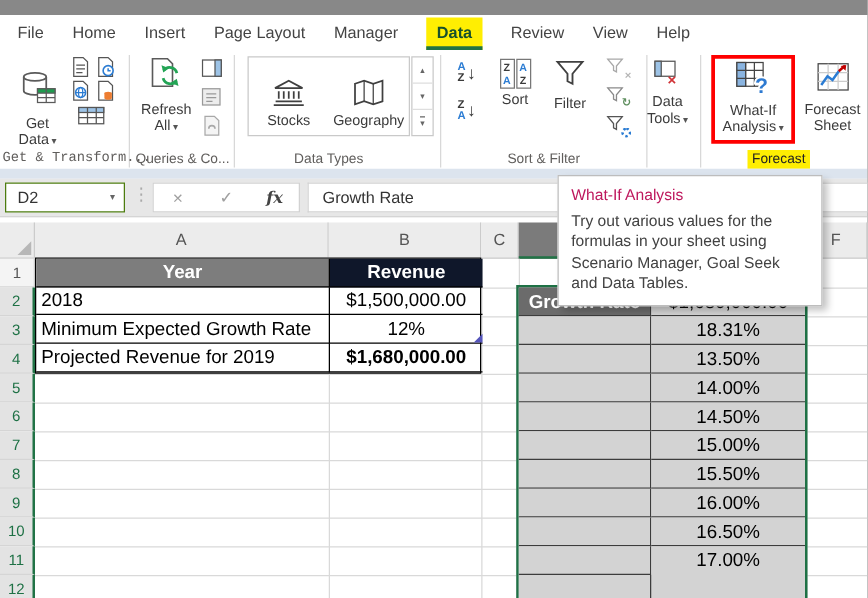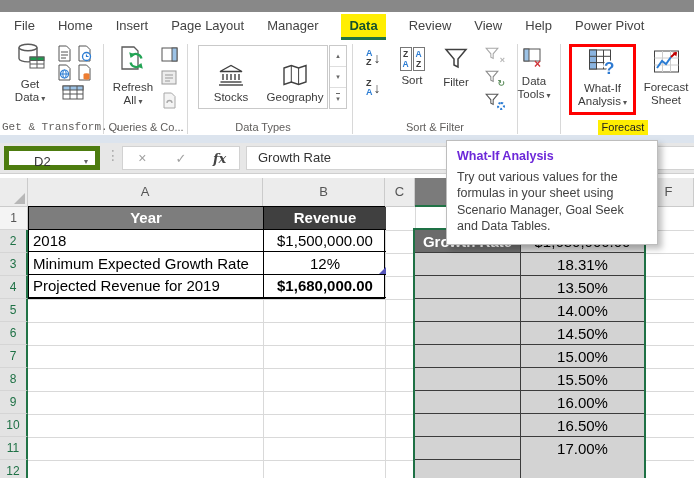--- a/index.html
+++ b/index.html
@@ -56,21 +56,21 @@
     font-weight:bold; color:#777; }
   .gearish { position:absolute; right:-2px; bottom:0; width:8px; height:8px;
     border:2px dotted #2b7cd3; border-radius:50%; background:#fff; }
   .redbox { position:absolute; left:569px; top:4px; width:67px; height:71px;
     border:3px solid #ff0000; }
   
   .blueband { position:absolute; top:123px; left:0; right:0; height:8px; background:#dce4ee; }
   .fbar { position:absolute; top:131px; left:0; right:0; height:31px; background:#e7e7e7;
     border-bottom:1px solid #cfcfcf; }
   .namebox { position:absolute; left:4px; top:3px; width:96px; height:24px; background:#fff;
-    border:5px solid #4d7c0f; font-size:13px; color:#333; line-height:22px; padding-left:25px; }
+    border:1px solid #4d7c0f; font-size:13px; color:#333; line-height:22px; padding-left:9px; }
   .namebox .arrow { position:absolute; right:7px; top:0; font-size:8px; color:#666; }
   .fdots { position:absolute; left:106px; top:4px; font-size:14px; color:#aaa; }
   .fbtns { position:absolute; left:122px; top:3px; width:118px; height:24px; background:#fff;
     border:1px solid #d2d2d2; display:flex; align-items:center; }
   .fbtns span { flex:1; text-align:center; }
   .fx-cancel { color:#a0a0a0; font-size:14px; }
   .fx-enter { color:#a0a0a0; font-size:13px; }
   .fx-fx { color:#444; font-size:13px; font-style:italic;
     font-family:"DejaVu Serif","Liberation Serif",serif; font-weight:bold; }
   .ffield { position:absolute; left:246px; top:3px; right:0; height:24px; background:#fff;
@@ -93,63 +93,62 @@
   .gl { position:absolute; background:#d9d9d9; }
   
   .ltable { position:absolute; left:28px; top:32px; width:357px;
     display:grid; grid-template-columns:235px 122px; border:1px solid #000;
     font-size:15px; color:#000; background:#fff; }
   .ltable > div { height:22.7px; border-right:1px solid #000; border-bottom:1px solid #000;
     display:flex; align-items:center; padding:1px 4px; position:relative; }
   .ltable > div:nth-child(2n) { border-right:none; justify-content:center; }
   .ltable .hd { justify-content:center; font-weight:bold; color:#fff; }
   .ltable .hd.year { background:#7d7d7d; }
-  .ltable .hd.rev { background:#404040; }
+  .ltable .hd.rev { background:#0f172a; }
   .ltable .bold { font-weight:bold; }
   .note-corner { position:absolute; right:0; bottom:0; width:0; height:0;
     border-left:7px solid transparent; border-bottom:7px solid #5555bb; }
   
   .wrap-sel { position:absolute; left:413px; top:54px; width:233px; height:257px;
     border:2px solid #1e7145; background:#d3d3d3; }
   .wtable { display:grid; grid-template-columns:106px 123px; font-size:15px; color:#000; }
   .wtable > div { height:23px; border-bottom:1px solid #3c3c3c; display:flex;
     align-items:center; justify-content:center; background:#d3d3d3; }
   .wtable > div:nth-child(2n+1) { border-right:1px solid #3c3c3c; }
   .wtable > div.last { border-bottom:none; }
   .wtable .hd { background:#6b6b6b; color:#fff; font-weight:bold; }
   .fillhandle { position:absolute; right:-5px; bottom:-5px; width:8px; height:8px;
     background:#1e7145; border:1px solid #fff; }
   
   .tooltip { position:absolute; left:446px; top:128px; width:212px; z-index:20;
     background:#fff; border:1px solid #bdbdbd; box-shadow:4px 4px 6px rgba(0,0,0,.25);
     padding:8px 10px 10px 10px; font-size:12.5px; }
-  .tooltip .tt-title { font-weight:bold; color:#6d28d9; margin-bottom:6px; }
+  .tooltip .tt-title { font-weight:normal; color:#be185d; margin-bottom:6px; }
   .tooltip .tt-body { color:#424242; line-height:1.3; }
 </style>
 </head>
 <body>
 
 <div class="screen">
 
   <div class="tabbar">
     <span class="tab">File</span>
     <span class="tab">Home</span>
     <span class="tab">Insert</span>
     <span class="tab">Page Layout</span>
     <span class="tab">Manager</span>
     <span class="tab active">Data</span>
     <span class="tab">Review</span>
     <span class="tab">View</span>
     <span class="tab">Help</span>
-    <span class="tab">Power Pivot</span>
   </div>
 
   <div class="ribbon">
 
-    <div class="rbtn" style="left:6px; top:2px; width:48px;">
+    <div class="rbtn" style="left:6px; top:16px; width:48px;">
       <span class="ic">
         <svg width="30" height="30" viewBox="0 0 30 30">
           <path d="M4,5.5 v11 c0,1.9 4,3.4 9,3.4 s9,-1.5 9,-3.4 v-11" fill="#fff" stroke="#5a5a5a" stroke-width="1.4"></path>
           <ellipse cx="13" cy="5.5" rx="9" ry="3.2" fill="#fff" stroke="#5a5a5a" stroke-width="1.4"></ellipse>
           <rect x="15" y="15" width="14" height="11" fill="#fff" stroke="#5a5a5a"></rect>
           <rect x="15" y="15" width="14" height="3.5" fill="#1e9b4e" stroke="#5a5a5a"></rect>
           <line x1="15" y1="22" x2="29" y2="22" stroke="#5a5a5a"></line>
           <line x1="22" y1="15" x2="22" y2="26" stroke="#5a5a5a"></line>
         </svg>
       </span>

